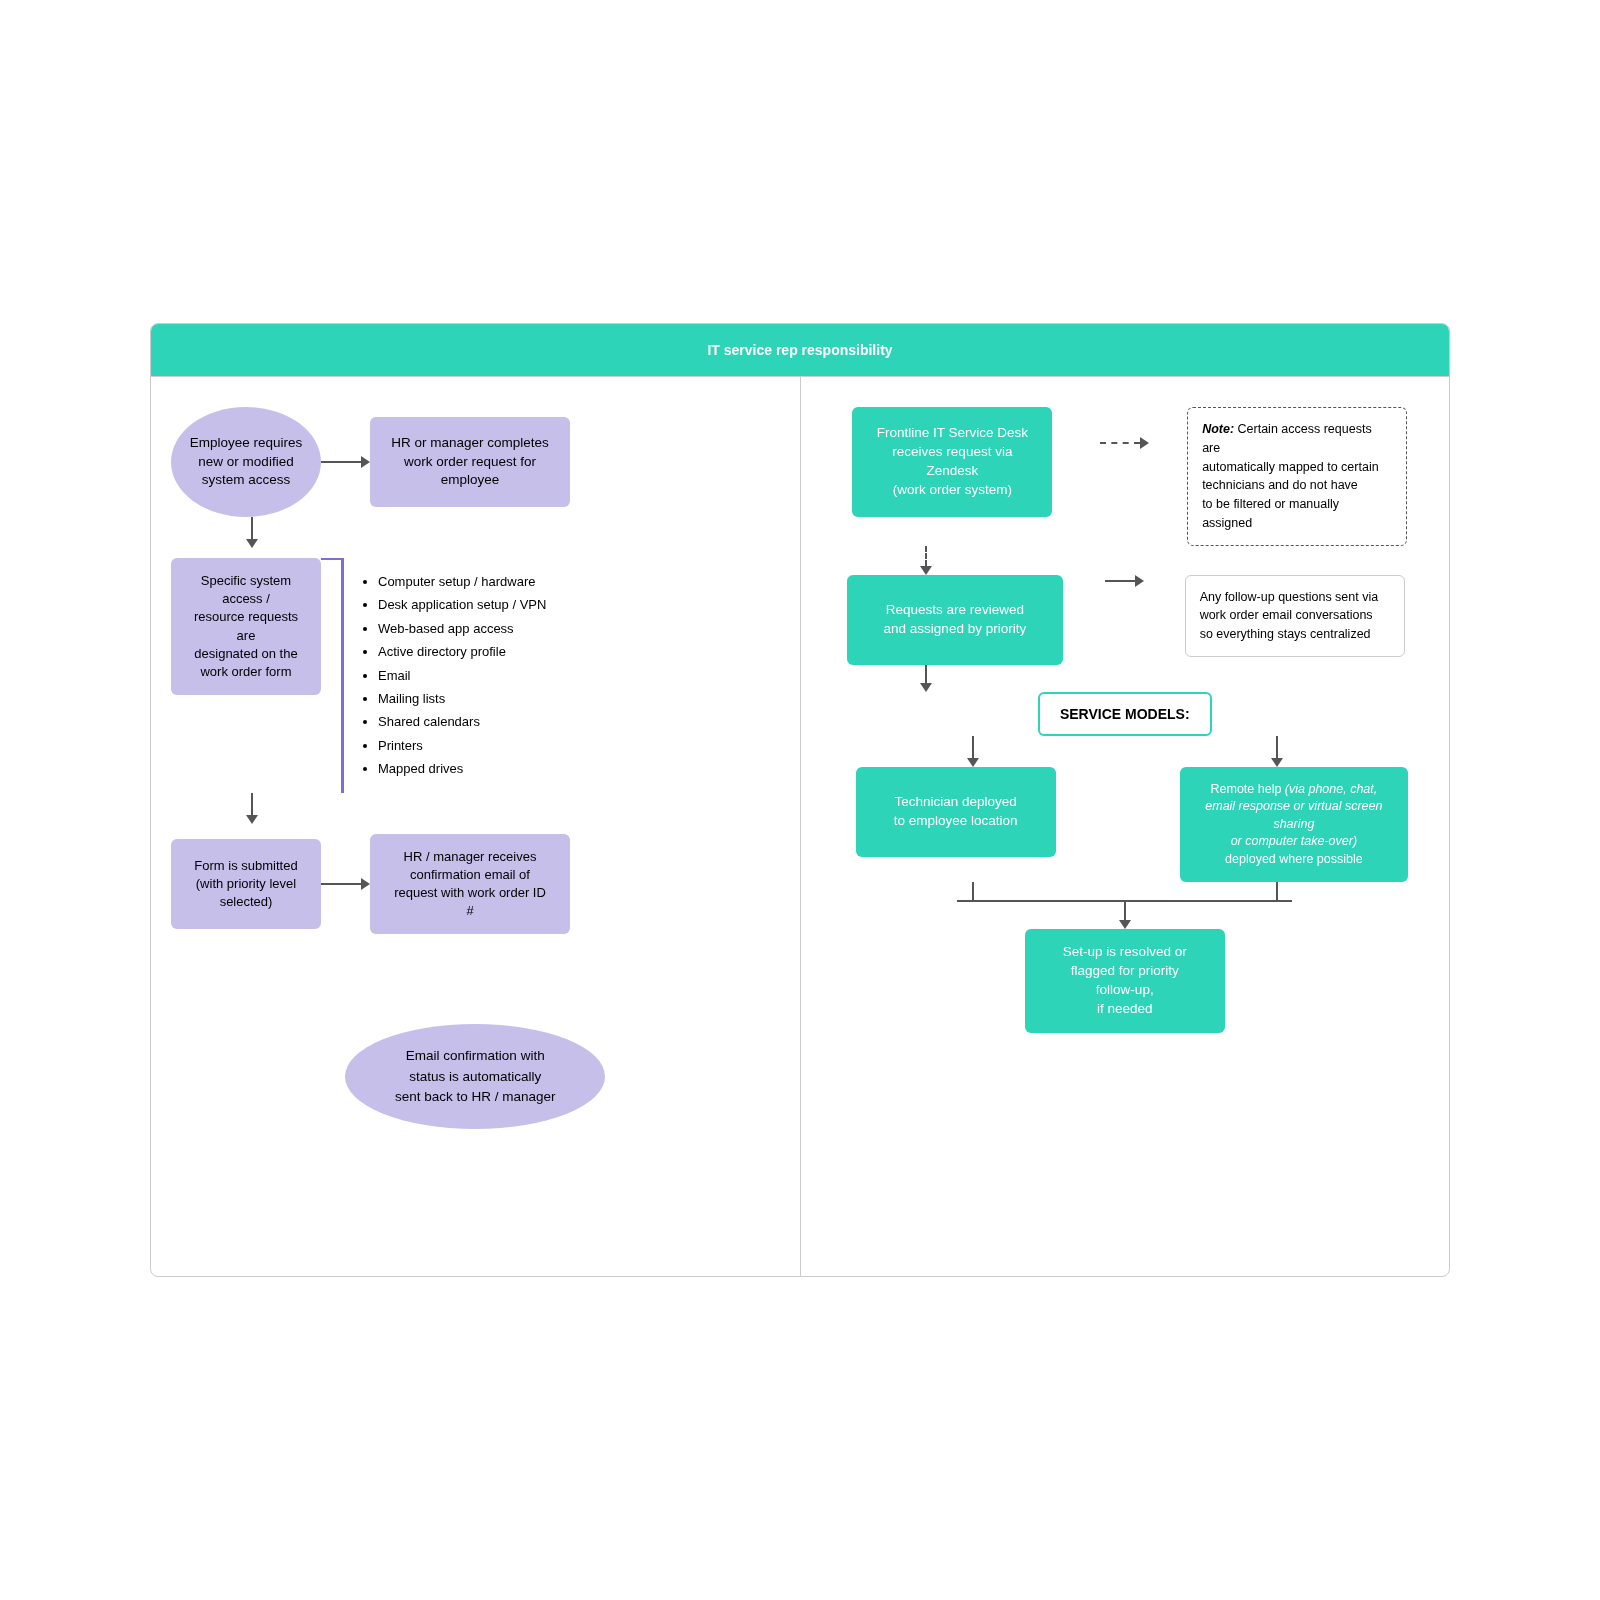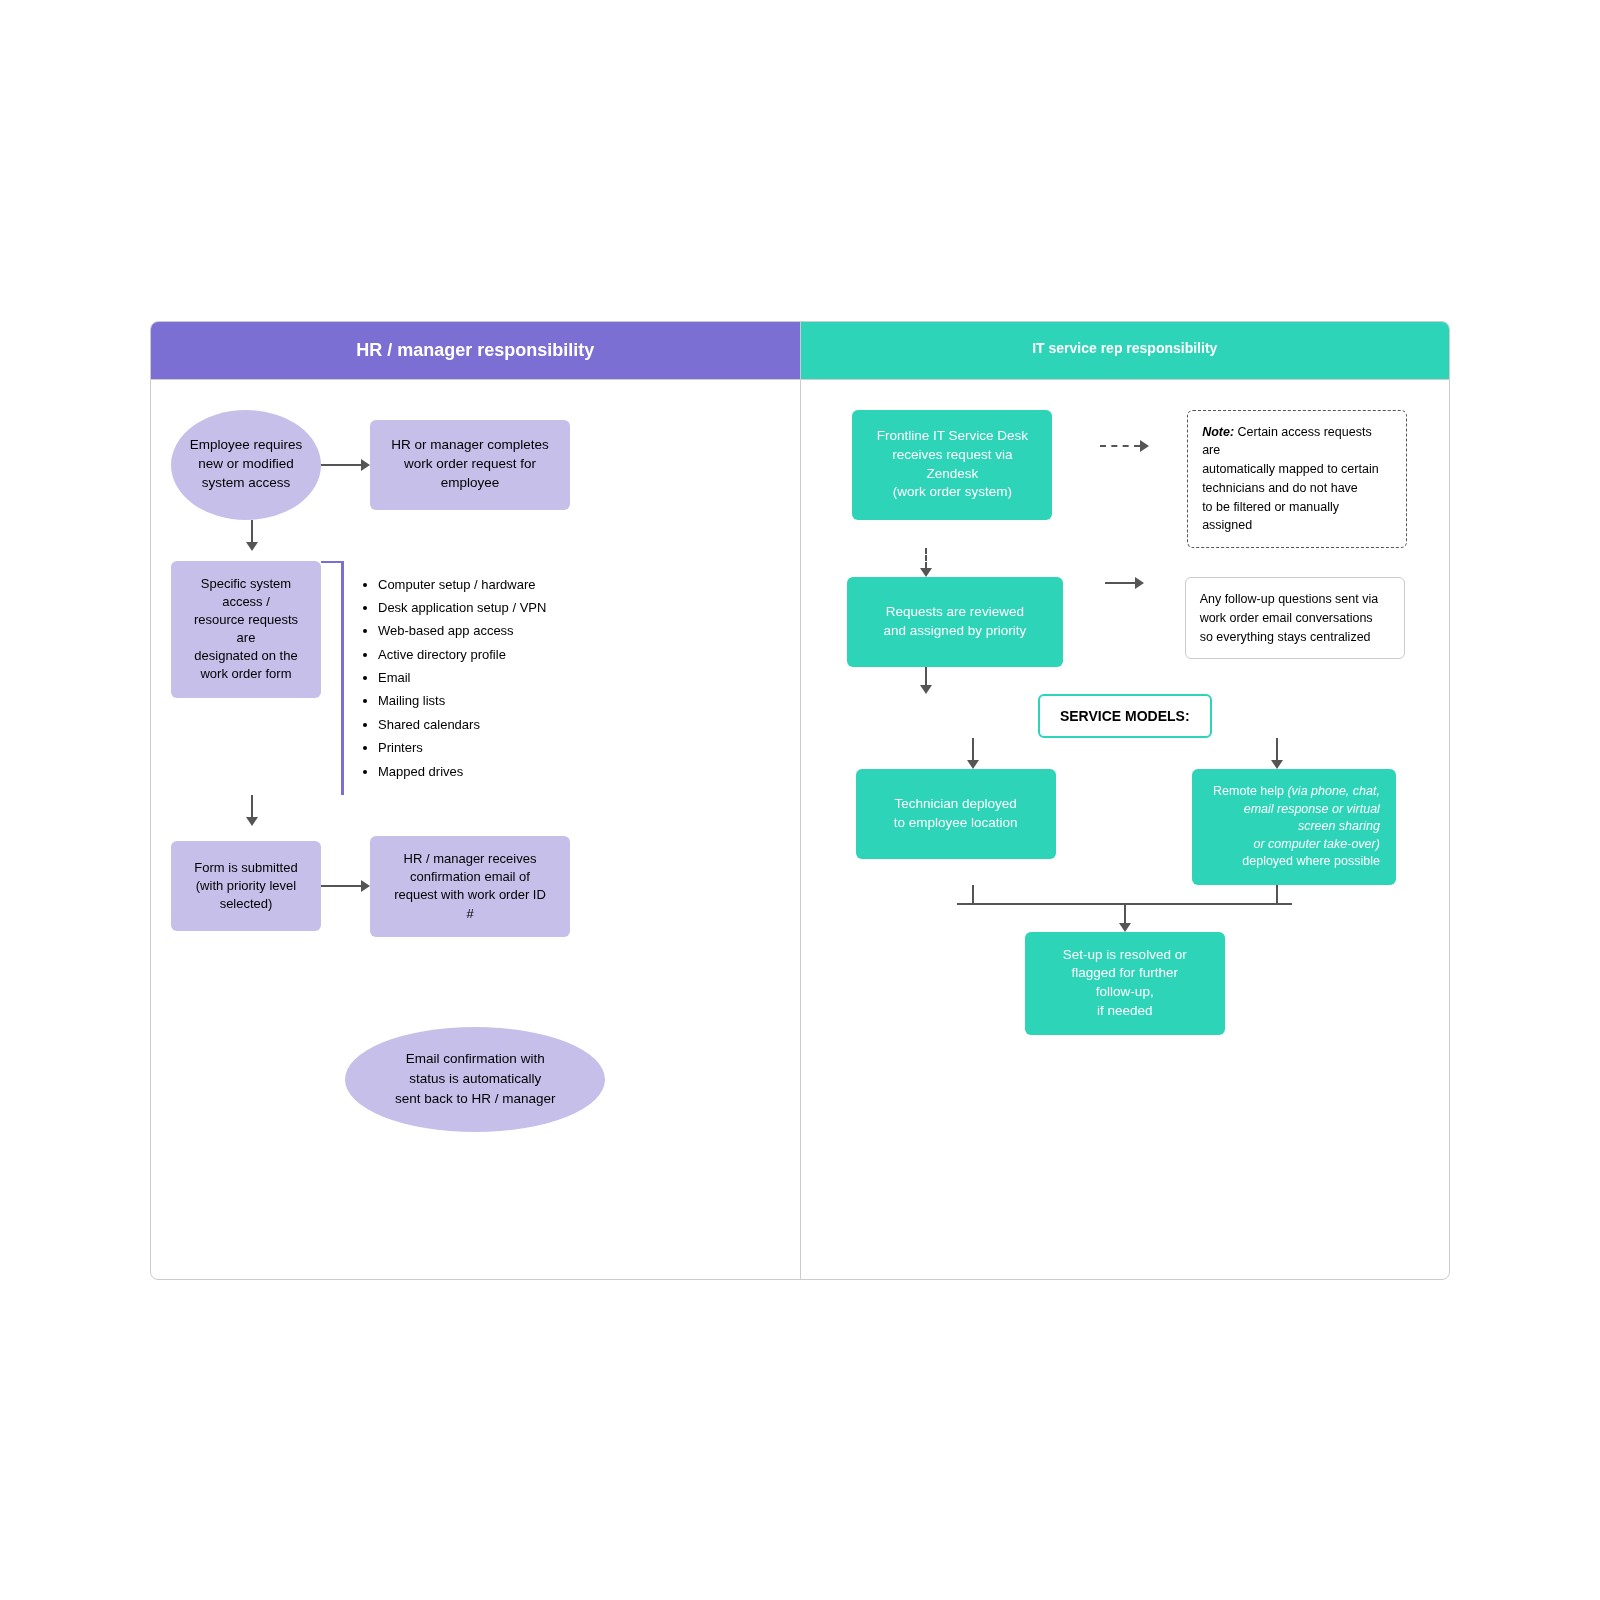--- a/index.html
+++ b/index.html
@@ -209,21 +209,20 @@
       width: 100%;
       margin-top: 20px;
     }
   </style>
 </head>
 <body>
 
 <div class="diagram-wrapper">
 
   <div class="header-row">
-    <div class="header-left">HR / manager responsibility</div>
     <div class="header-right">IT service rep responsibility</div>
   </div>
 
   <div class="content-area">
 
     <div class="left-col">
 
       <div class="left-row1">
         <div class="oval" style="width:150px; min-height:110px;">
           <span style="white-space:pre-line;">Employee requires
@@ -377,21 +376,21 @@
 
       <div class="two-col-right" style="margin-top:0;">
         <div class="vstack">
           <div class="rect-teal" style="width:200px; min-height:90px;">
             <span style="white-space:pre-line;">Technician deployed
 to employee location</span>
           </div>
         </div>
         <div style="width:36px;"></div>
         <div class="vstack">
-          <div class="rect-teal" style="width:204px; min-height:110px;text-align:right;">
+          <div class="rect-teal" style="width:228px; min-height:110px;">
             <span style="white-space:pre-line; font-size:12.5px;">Remote help <em>(via phone, chat,<br>email response or virtual screen sharing<br>or computer take-over)</em><br>deployed where possible</span>
           </div>
         </div>
       </div>
 
       <div class="hstack" style="width:100%; justify-content:space-around; margin-top:0;">
         <div class="vstack">
           <div class="arrow-line" style="min-height:18px;"></div>
         </div>
         <div class="vstack">
@@ -404,21 +403,21 @@
       </div>
 
       <div class="vstack" style="width:100%; align-items:center;">
         <div class="arrow-line" style="min-height:18px;"></div>
         <div class="arrow-head"></div>
       </div>
 
       <div class="vstack" style="width:100%; align-items:center;">
         <div class="rect-teal" style="width:200px; min-height:100px;">
           <span style="white-space:pre-line;">Set-up is resolved or
-flagged for further
+flagged for priority
 follow-up,
 if needed</span>
         </div>
       </div>
 
     </div>
   </div>
 </div>
 
 </body></html>

